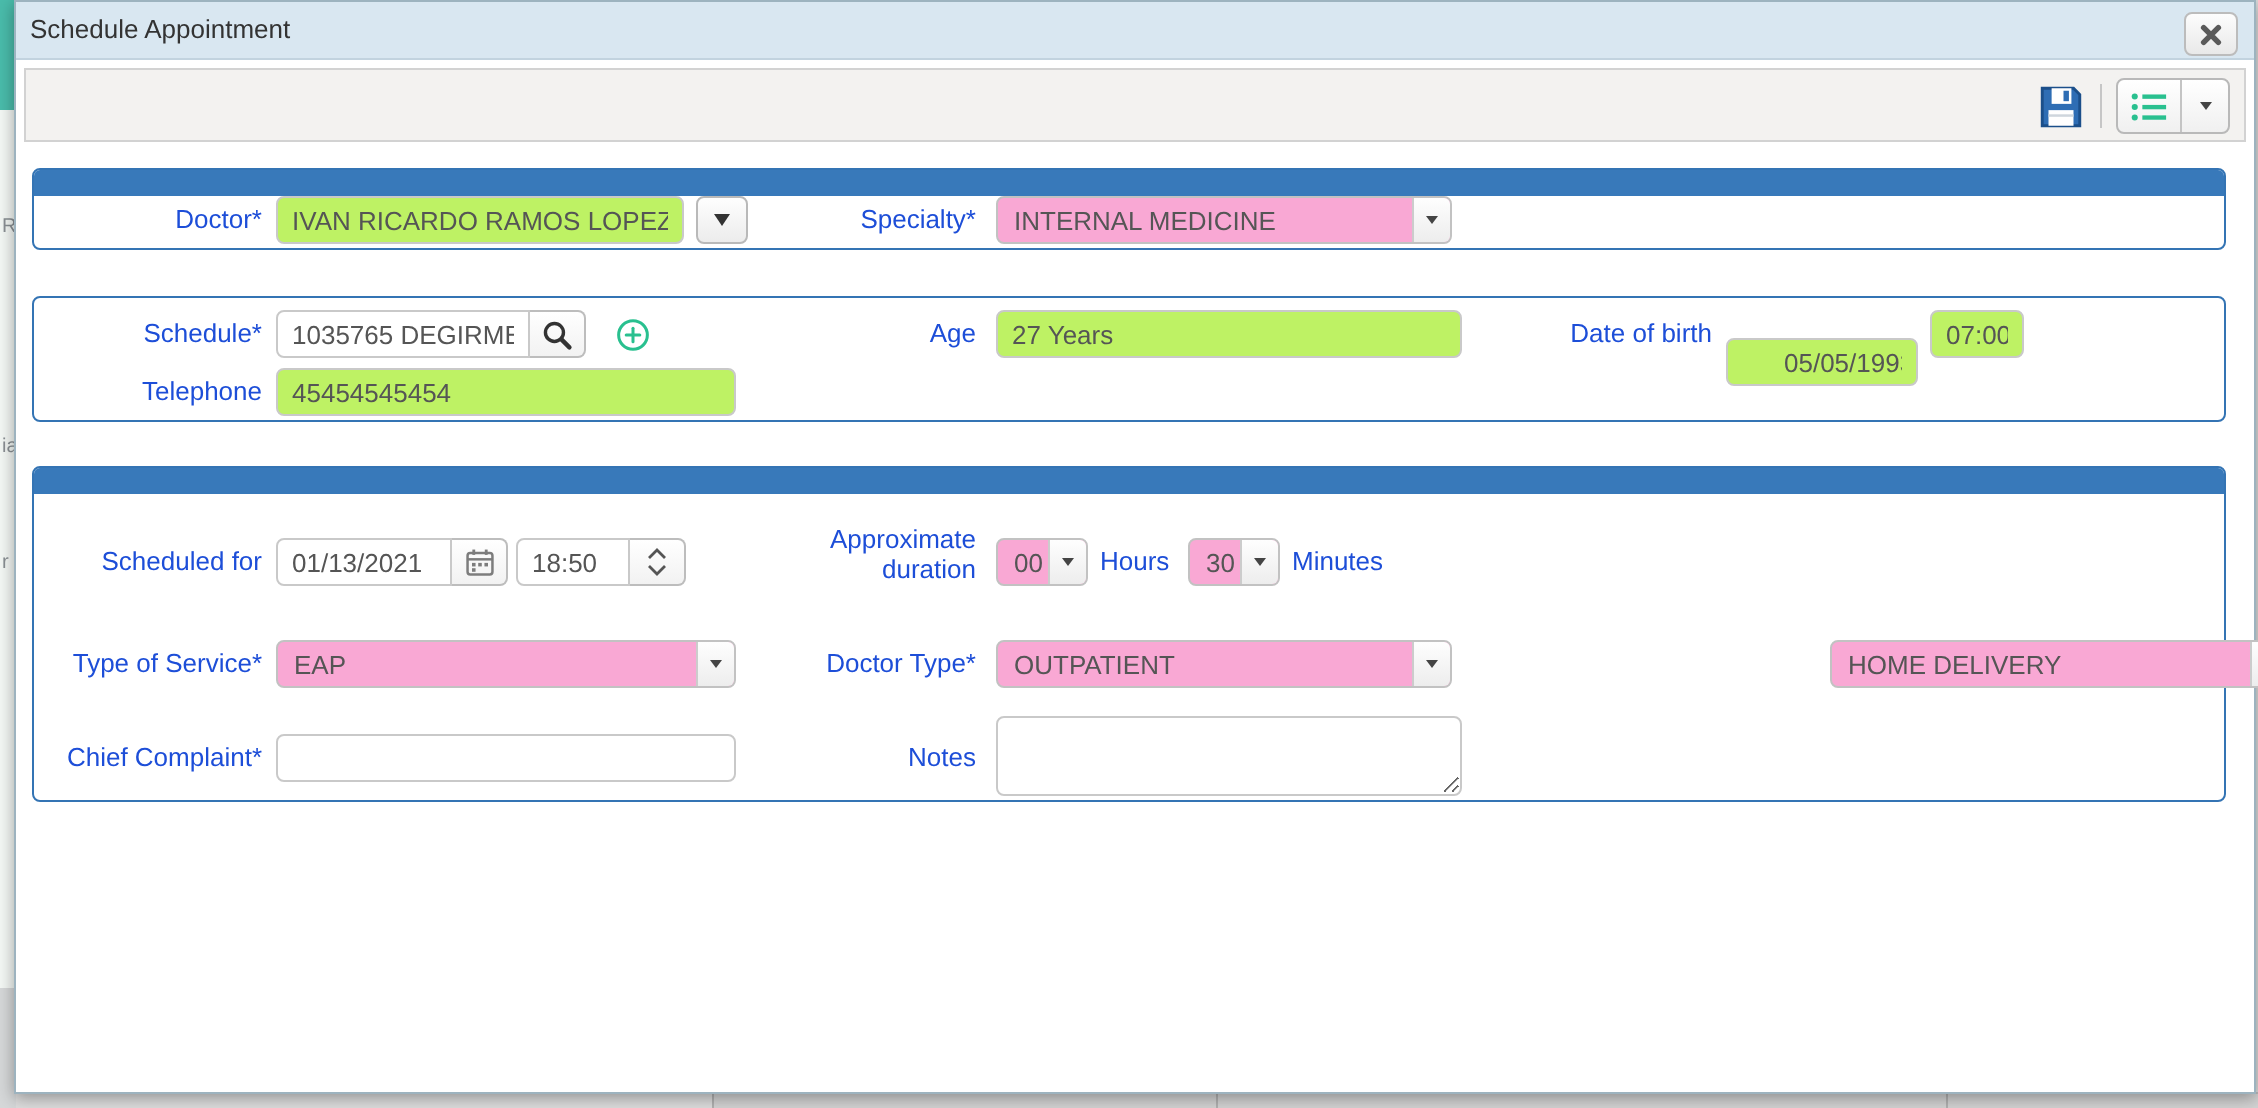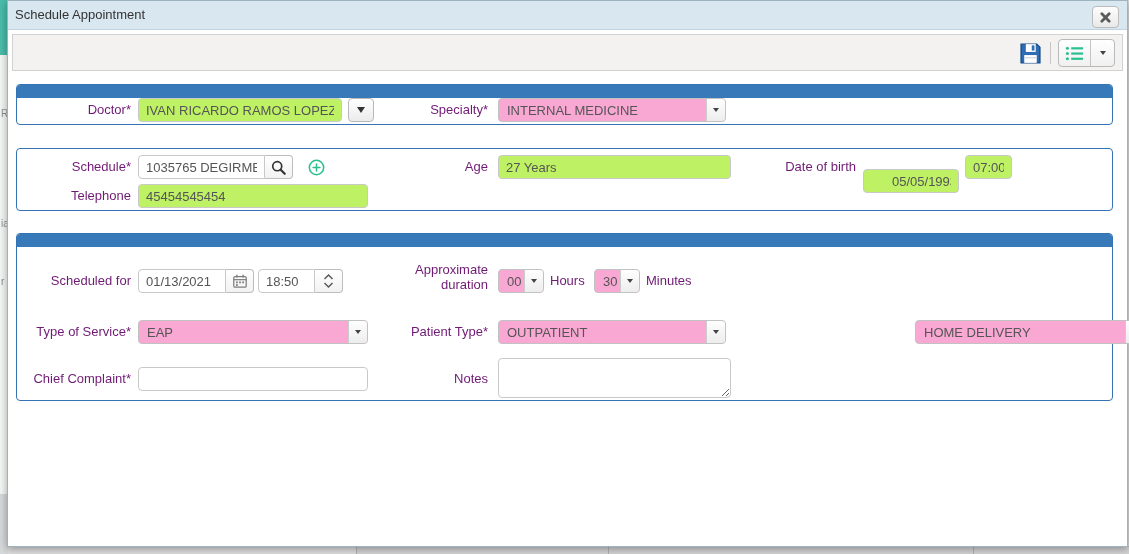--- a/index.html
+++ b/index.html
@@ -33,21 +33,21 @@
   .btn-group { display:flex; border:1px solid #b9b9b9; border-radius:4px; background:linear-gradient(#ffffff,#f0f0f0); height:28px; overflow:hidden; }
   .bg-btn { display:flex; align-items:center; justify-content:center; width:31px; cursor:pointer; }
   .bg-btn.small { width:24px; border-left:1px solid #c4c4c4; }
 
   .panel { position:absolute; left:8px; width:1097px; background:#fff; border:1px solid #3474b4; border-radius:4px; }
   .panel-bar { height:13px; background:#3879ba; border-radius:3px 3px 0 0; }
   .p1 { top:83px;  height:41px; }
   .p2 { top:147px; height:63px; }
   .p3 { top:232px; height:168px; }
 
-  .f   { position:absolute; font-size:13px; color:#701a75; }
+  .f   { position:absolute; font-size:13px; color:#1d4ed8; }
   .lbl { text-align:right; line-height:24px; white-space:nowrap; }
   .lbl2{ text-align:right; line-height:15px; }
   .inp { position:absolute; height:24px; border:1px solid #c9c9c9; border-radius:4px; padding:0 7px;
          font-size:13px; color:#555; background:#fff; font-family:inherit; outline:none; }
   .ro  { background:#bef264; }
   .sel { position:absolute; height:24px; border:1px solid #c2c2c2; border-radius:4px; background:#f9a8d4;
          display:flex; align-items:center; cursor:pointer; }
   .sel-txt { flex:1; padding:0 8px; font-size:13px; color:#555; white-space:nowrap; overflow:hidden; }
   .sel-btn { width:19px; height:100%; border-left:1px solid #ccc; background:linear-gradient(#fefefe,#ededed);
              display:flex; align-items:center; justify-content:center; border-radius:0 3px 3px 0; }
@@ -211,21 +211,21 @@
       </div>
       <div class="f lbl" style="left:629px; top:35px;">Minutes</div>
 
       <div class="f lbl" style="left:0; width:114px; top:86px;">Type of Service*</div>
       <div class="sel" style="left:121px; top:86px; width:230px;">
         <span class="sel-txt">EAP</span>
         <span class="sel-btn">
             <span class="caret"></span>
           </span>
       </div>
-      <div class="f lbl" style="left:357px; width:114px; top:86px;">Patient Type*</div>
+      <div class="f lbl" style="left:357px; width:114px; top:86px;">Doctor Type*</div>
       <div class="sel" style="left:481px; top:86px; width:228px;">
         <span class="sel-txt">OUTPATIENT</span>
         <span class="sel-btn">
             <span class="caret"></span>
           </span>
       </div>
       <div class="sel" style="left:898px; top:86px; width:230px;">
         <span class="sel-txt">HOME DELIVERY</span>
         <span class="sel-btn">
             <span class="caret"></span>

